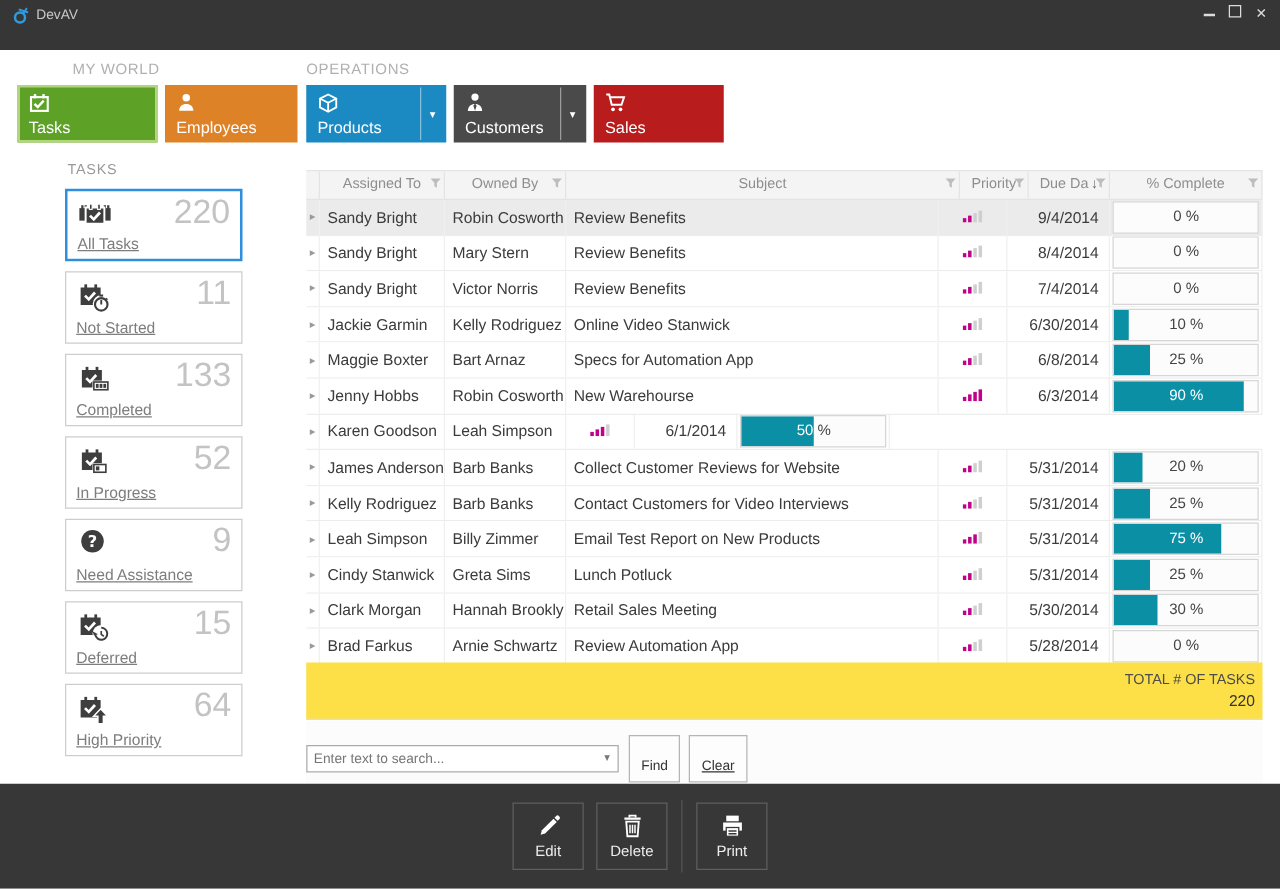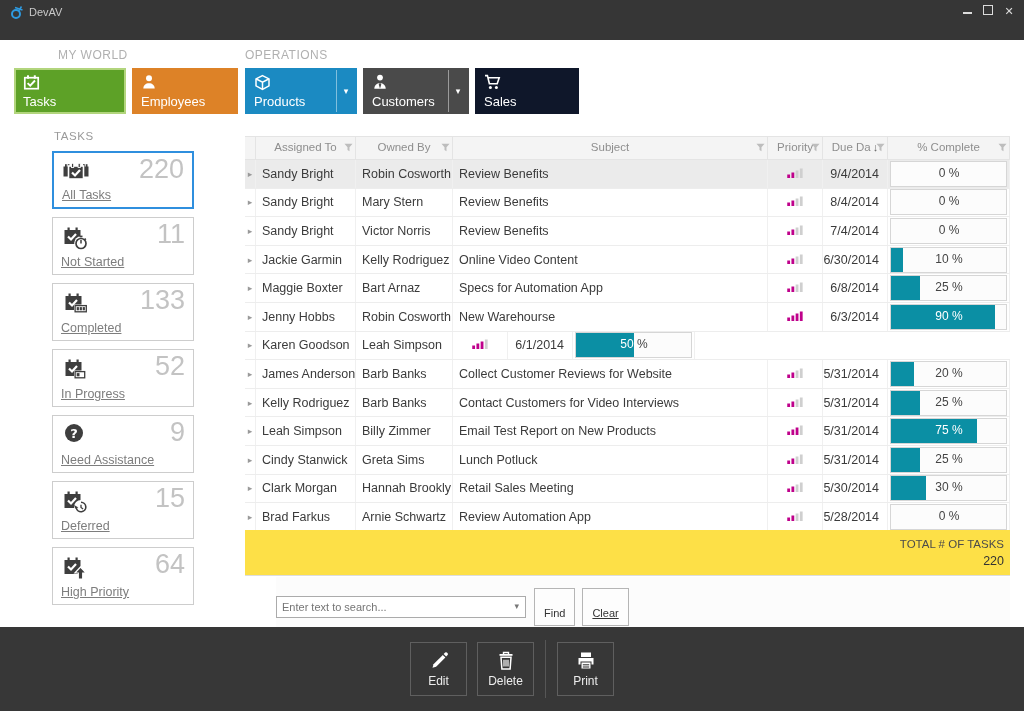--- a/index.html
+++ b/index.html
@@ -45,32 +45,32 @@
   .hcell{position:relative;font-size:11.5px;color:#8e8e8e;text-align:center;line-height:21px;border-right:1px solid #e4e4e4;box-sizing:border-box;white-space:nowrap;overflow:hidden;}
   .funnel{position:absolute;right:2px;top:1px;}
   .sortarrow{font-size:11px;color:#666;margin-left:2px;}
   .c0{width:11px;}
   .c1{width:100px;}.c2{width:97px;}.c3{flex:1;}.c4{width:55px;}.c5{width:65px;}.c6{width:122px;}
   #gbody .grow{display:flex;height:28.6px;border-bottom:1px solid #ededed;box-sizing:border-box;background:#fff;}
   #gbody .grow.sel{background:#ebebeb;}
   .gcell{font-size:12.5px;color:#3b3b3b;border-right:1px solid #f0f0f0;display:flex;align-items:center;padding:0 6px;white-space:nowrap;overflow:hidden;box-sizing:border-box;}
   .gcell.c0{padding:0;color:#9a9a9a;font-size:9px;justify-content:center;}
   .gcell.c4{justify-content:center;padding:0;}
-  .gcell.c5{justify-content:flex-end;padding-right:8px;}
+  .gcell.c5{justify-content:flex-end;padding-right:8px;margin-left:17px;}
   .gcell.c6{padding:0;}
   .pctbox{position:relative;flex:1;height:24px;margin:2px;border:1px solid #d6d6d6;background:#fcfcfc;overflow:hidden;}
   .pcttext{position:absolute;left:0;top:0;width:116px;height:22px;line-height:22px;text-align:center;font-size:12px;color:#444;}
   .pctbar{position:absolute;left:0;top:0;bottom:0;background:#0b8fa4;overflow:hidden;}
   .pctbar .pcttext{color:#fff;}
 
   .summary{position:absolute;left:0;right:0;top:394px;height:46px;background:#fde047;border-bottom:1px solid #ddd;text-align:right;padding:8px 6px 0 0;box-sizing:border-box;}
   .sumlabel{font-size:11.5px;color:#4c4c4c;}
   .sumvalue{font-size:12.5px;color:#333;margin-top:4px;}
 
-  .searchband{position:absolute;left:0;right:0;top:441px;bottom:0;background:#fcfcfc;margin-left:31px;}
+  .searchband{position:absolute;left:0;right:0;top:441px;bottom:0;background:#fcfcfc;}
   .searchrow{position:absolute;left:0;top:11px;display:flex;gap:8px;align-items:center;}
   .searchwrap{position:relative;width:250px;height:22px;border:1px solid #ababab;background:#fff;box-sizing:border-box;}
   .searchwrap input{border:none;outline:none;width:226px;height:18px;font-size:11px;padding:1px 0 0 5px;color:#444;background:transparent;font-family:inherit;}
   .ddarrow{position:absolute;right:6px;top:4px;font-size:9px;color:#777;}
   .sbtn{height:22px;border:1px solid #b5b5b5;background:#fdfdfd;font-size:11px;color:#333;padding:18px 9px;font-family:inherit;margin-right:0;}
   .sbtn+.sbtn{margin-left:-1px;text-decoration:underline;}
 
   
   .toolbar{position:absolute;left:0;right:0;bottom:0;height:84px;background:#373737;display:flex;align-items:center;justify-content:center;}
   .tbtn{width:57px;height:54px;border:1px solid #5f5f5f;margin:0 5px;display:flex;flex-direction:column;align-items:center;justify-content:center;gap:2px;color:#ececec;font-size:12px;background:transparent;font-family:inherit;}
@@ -137,21 +137,21 @@
             <div class="tilemain">
               <span class="tileicon"><svg width="16" height="16" viewBox="0 0 16 16">
                   <circle cx="8" cy="3.6" r="2.9" fill="#fff"></circle>
                   <path d="M2.3 14.8 c0-3.6 2.5-5.6 5.7-5.6 s5.7 2 5.7 5.6 z" fill="#fff"></path>
                   <path d="M8 8.8 l1.3 1.8 -1.3 4 -1.3-4 z" fill="#4a4a4a"></path>
                 </svg></span>
               <div class="tilelabel">Customers</div>
             </div>
             <div class="tiledd">▾</div>
           </div>
-          <div class="tile" style="background: #0f172a; width: 104px;">
+          <div class="tile" style="background: #b91c1c; width: 104px;">
             <div class="tilemain">
               <span class="tileicon"><svg width="18" height="16" viewBox="0 0 18 16">
                   <path d="M1 1.6 h2.4 l2 8.2 h7.8 l2-6 H4" fill="none" stroke="#fff" stroke-width="1.6"></path>
                   <circle cx="6.4" cy="13.4" r="1.5" fill="#fff"></circle>
                   <circle cx="12.4" cy="13.4" r="1.5" fill="#fff"></circle>
                 </svg></span>
               <div class="tilelabel">Sales</div>
             </div>
           </div>
         </div>
@@ -339,21 +339,21 @@
             <div class="pctbox">
               <div class="pcttext">0 %</div>
               <div class="pctbar" style="width: 0%;"></div>
             </div>
           </div>
         </div>
         <div class="grow">
           <div class="gcell c0">▸</div>
           <div class="gcell c1">Jackie Garmin</div>
           <div class="gcell c2">Kelly Rodriguez</div>
-          <div class="gcell c3">Online Video Content</div>
+          <div class="gcell c3">Online Video Stanwick</div>
           <div class="gcell c4">
             <span><svg width="17" height="11" viewBox="0 0 16.5 11">
                 <rect x="0" y="7.5" width="2.8" height="3.5" fill="#bf018b"></rect>
                 <rect x="4.2" y="5.5" width="2.8" height="5.5" fill="#bf018b"></rect>
                 <rect x="8.4" y="3.5" width="2.8" height="7.5" fill="#cfcfcf"></rect>
                 <rect x="12.600000000000001" y="1.5" width="2.8" height="9.5" fill="#cfcfcf"></rect>
               </svg></span>
           </div>
           <div class="gcell c5">6/30/2014</div>
           <div class="gcell c6">

